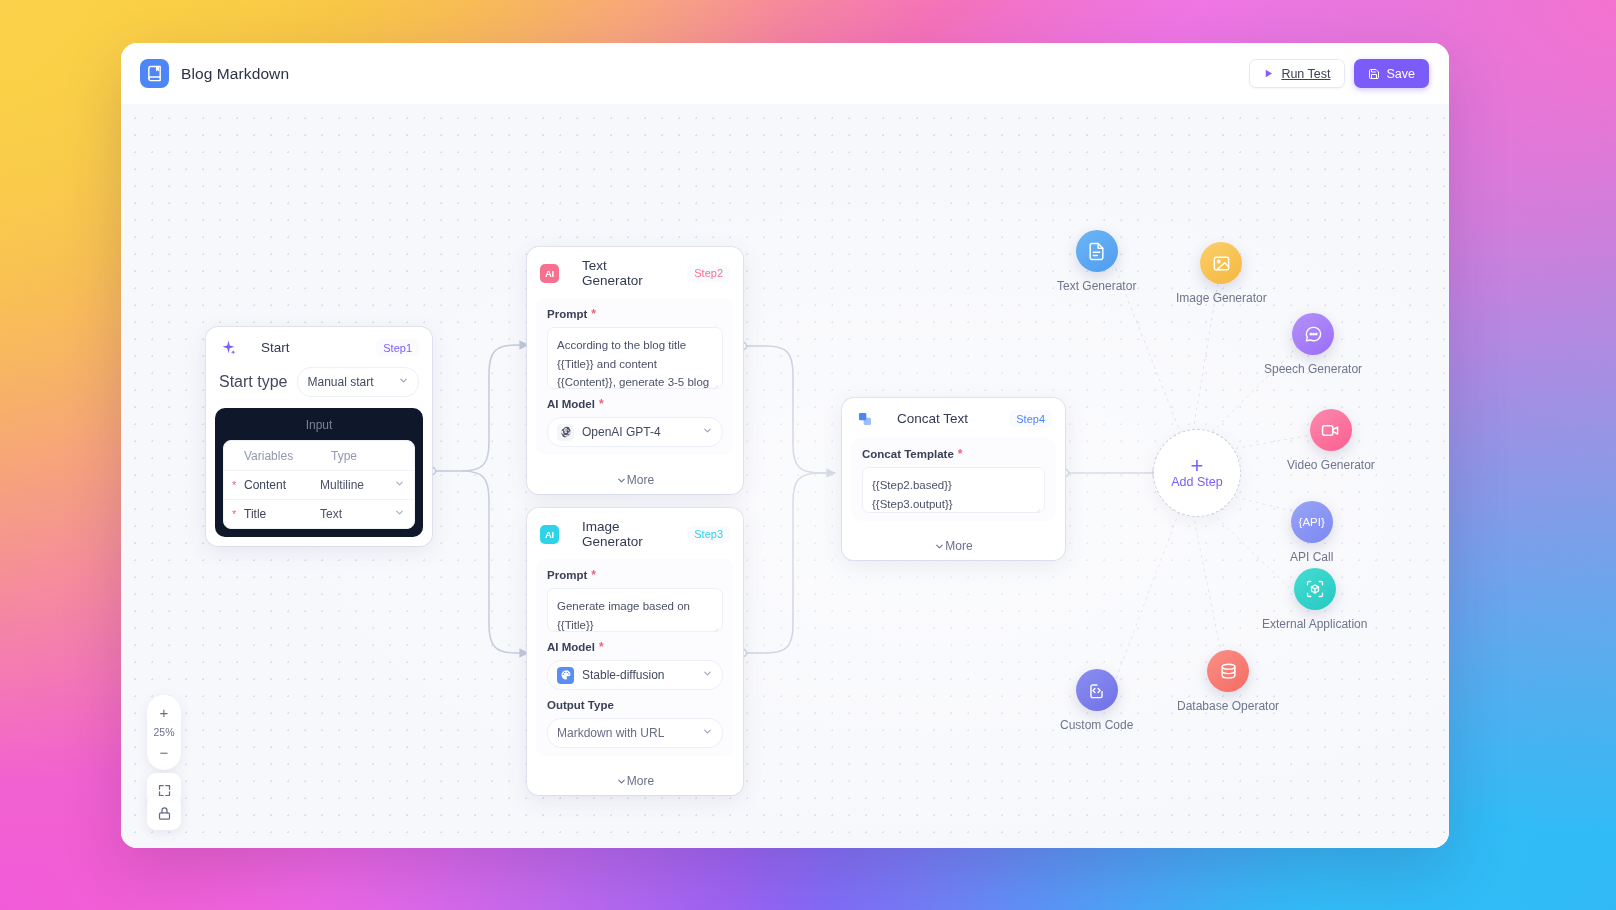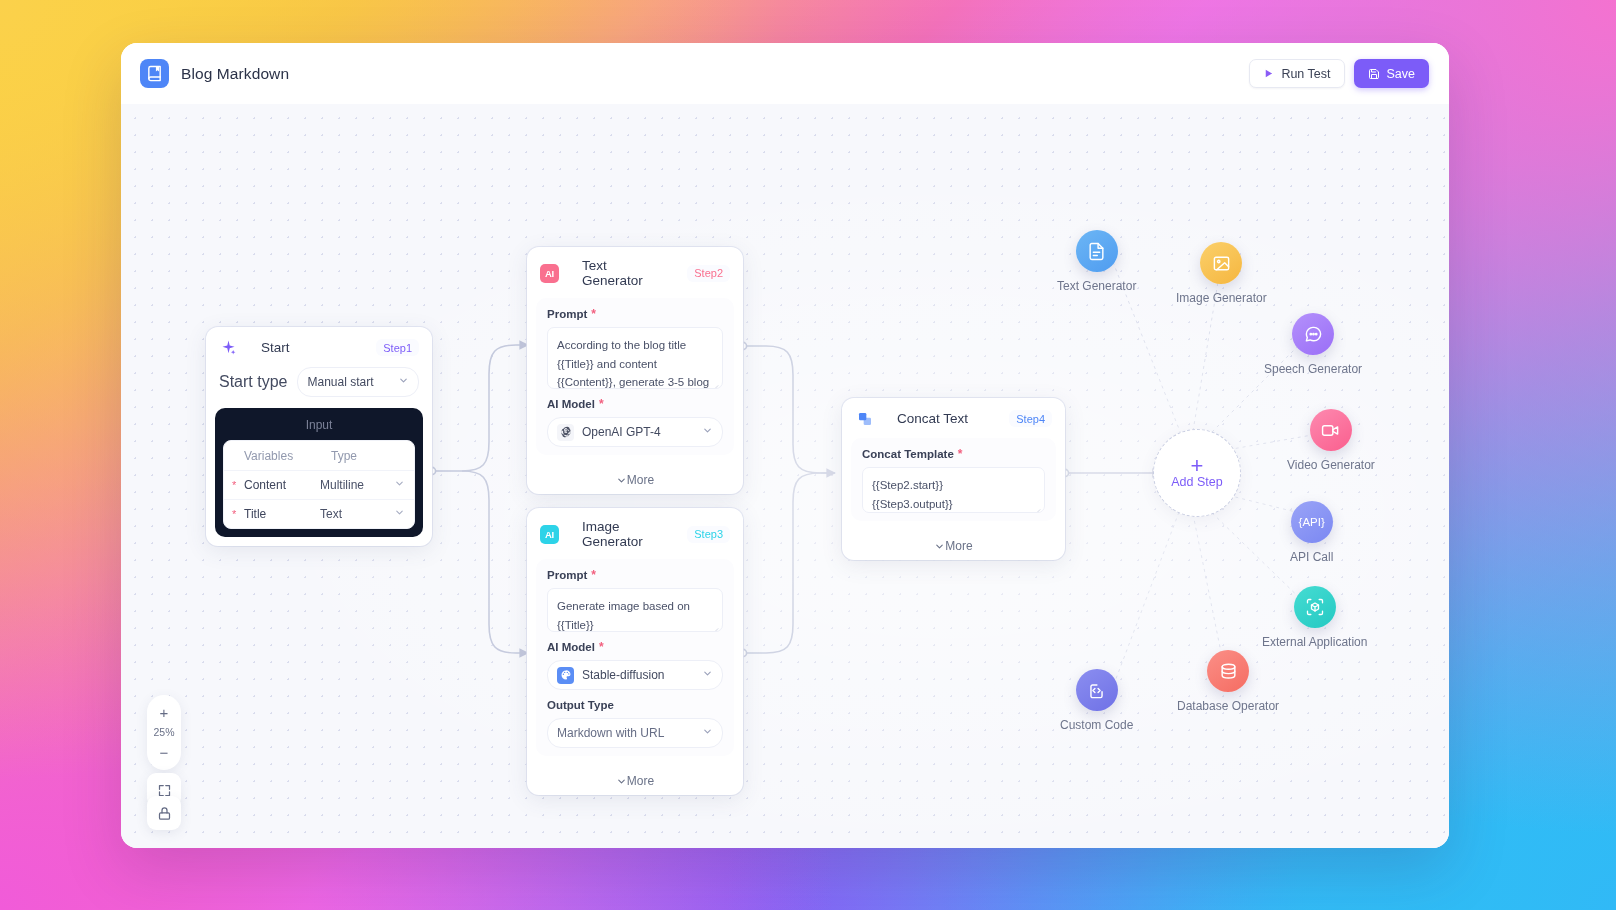--- a/index.html
+++ b/index.html
@@ -82,20 +82,21 @@
     font-size: 12.5px;
     cursor: pointer;
     border: 1px solid transparent;
     white-space: nowrap;
   }
   .btn-run {
     background: #ffffff;
     border-color: #e7e9f2;
     color: #3b4256;
     box-shadow: 0 1px 2px rgba(40,40,80,.05);
+    text-decoration: underline;
   }
   .btn-save {
     background: #7c5cf8;
     color: #ffffff;
     box-shadow: 0 2px 6px rgba(124,92,248,.35);
   }
 
   
   .canvas {
     position: absolute;
@@ -579,21 +580,21 @@
         </span>
         <span class="node-title">Concat Text</span>
         <span class="step-badge" style="color:#4e86f7;">Step4</span>
       </div>
       <div class="node-body">
         <div class="field-label">
           <span>Concat Template</span>
           <span class="req">*</span>
         </div>
         <div class="textarea" style="height:46px; overflow:hidden;">
-          <div>{{Step2.start}}</div>
+          <div>{{Step2.based}}</div>
           <div>{{Step3.output}}</div>
           <span class="grip">
             <svg width="8" height="8" viewBox="0 0 10 10" stroke="currentColor" stroke-width="1" fill="none">
                 <path d="M9 3 L3 9 M9 6.5 L6.5 9"></path>
               </svg>
           </span>
         </div>
       </div>
       <div class="more-row">
         <span style="display:flex">
@@ -655,21 +656,21 @@
       <div class="pal-label">Video Generator</div>
     </div>
 
     <div class="palette-item" style="left:1169px; top:397px;">
       <div class="pal-circle" style="background:linear-gradient(145deg,#9aa4f7,#7b88f2); font-size:11.5px; font-family:'Liberation Sans',sans-serif;">
         {API}
       </div>
       <div class="pal-label">API Call</div>
     </div>
 
-    <div class="palette-item" style="left:1141px; top:482px;">
+    <div class="palette-item" style="left:1141px; top:464px;">
       <div class="pal-circle" style="background:linear-gradient(145deg,#45dcd2,#25c9c3);">
         <svg width="20" height="20" viewBox="0 0 24 24" fill="none" stroke="#fff" stroke-width="1.6" stroke-linecap="round" stroke-linejoin="round">
           <path d="M3 7V4.6A1.6 1.6 0 0 1 4.6 3H7"></path>
           <path d="M17 3h2.4A1.6 1.6 0 0 1 21 4.6V7"></path>
           <path d="M21 17v2.4a1.6 1.6 0 0 1-1.6 1.6H17"></path>
           <path d="M7 21H4.6A1.6 1.6 0 0 1 3 19.4V17"></path>
           <path d="M12 7.2l4.2 2.4v4.8L12 16.8 7.8 14.4V9.6z"></path>
           <path d="M12 12l4.2-2.4M12 12v4.8M12 12L7.8 9.6"></path>
         </svg>
       </div>

